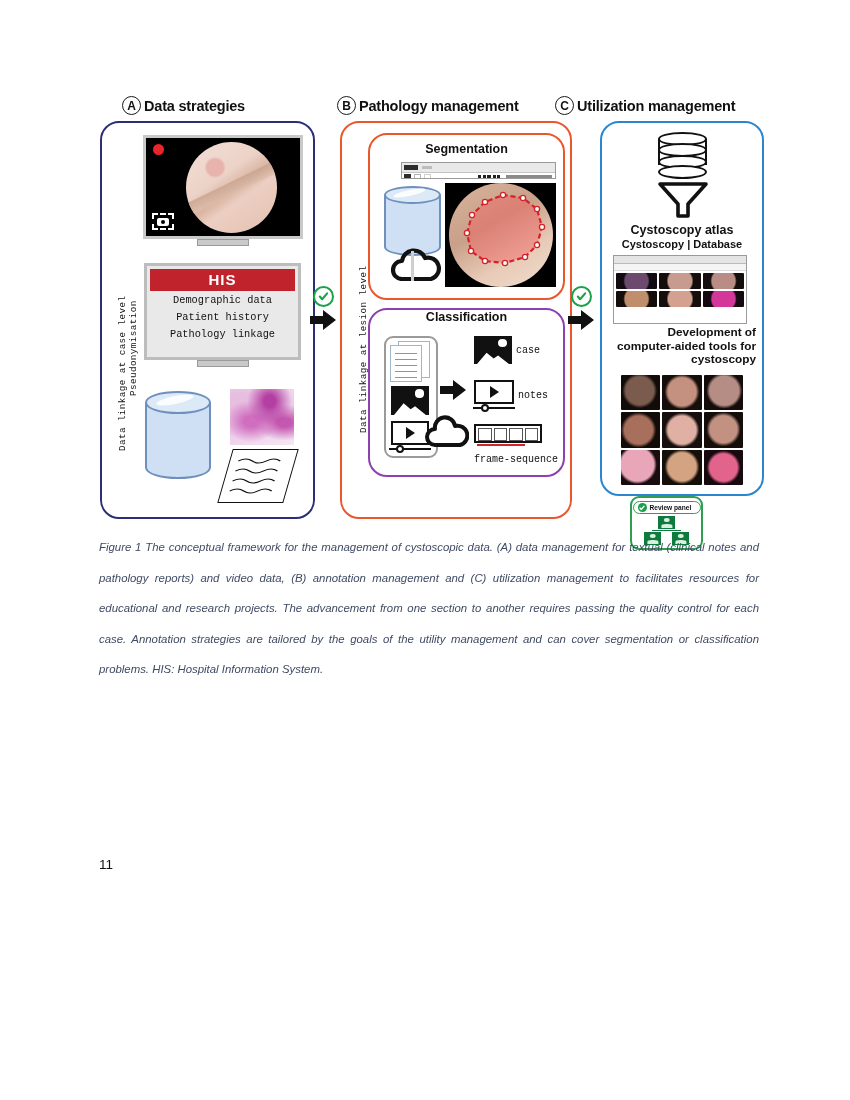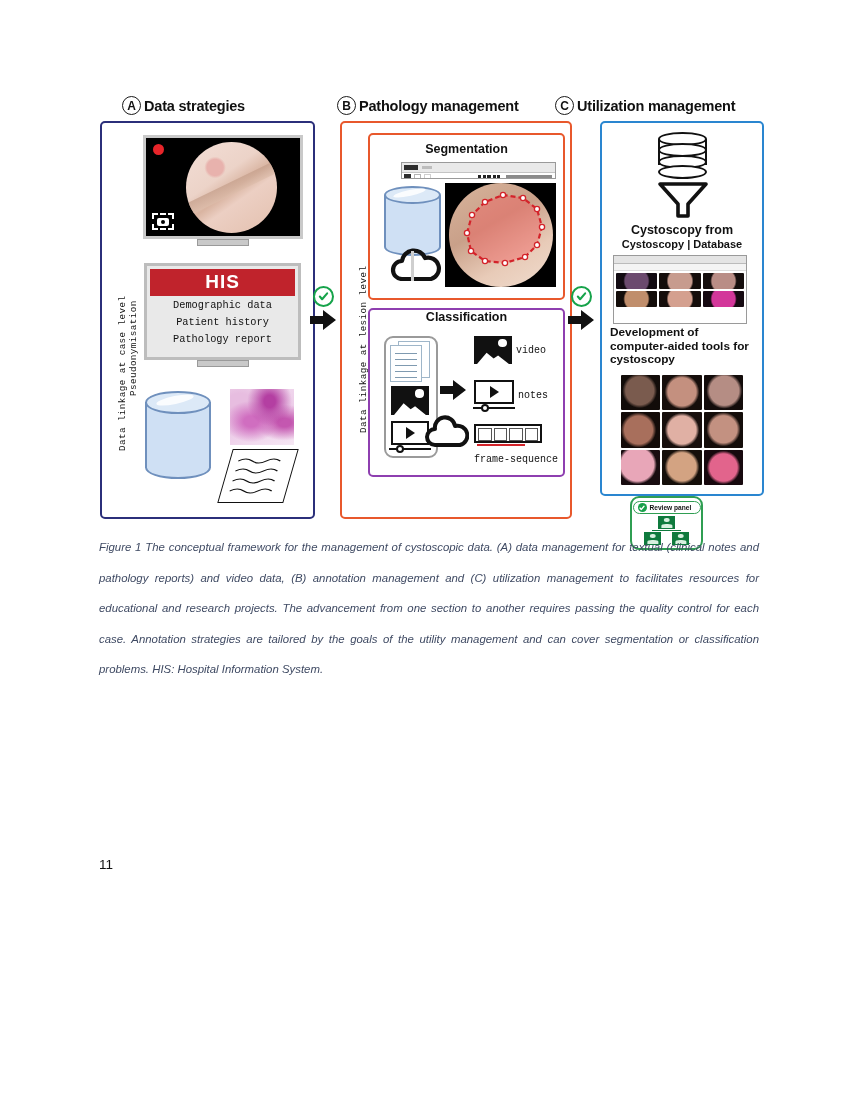--- a/index.html
+++ b/index.html
@@ -13,21 +13,21 @@
   #figure{position:absolute;left:100px;top:96px;width:660px;height:425px;}
 
   .panel-head{position:absolute;display:flex;align-items:center;gap:3px;}
   .badge{
     width:17px;height:17px;border-radius:50%;border:1.6px solid #1a1a1a;
     display:flex;align-items:center;justify-content:center;
     font-size:12px;font-weight:700;color:#111;line-height:1;
   }
   .head-txt{font-size:14.5px;font-weight:700;color:#111;letter-spacing:-.2px;white-space:nowrap;}
 
-  .rbox{position:absolute;border-radius:5px;background:#fff;}
+  .rbox{position:absolute;border-radius:19px;background:#fff;}
 
   
   .vlabel{
     position:absolute;transform:rotate(-90deg);transform-origin:left top;
     font-family:"Liberation Mono", monospace;font-size:9.3px;color:#111;white-space:nowrap;
     letter-spacing:.4px;
   }
 
   
   .monitor{position:absolute;}
@@ -47,21 +47,21 @@
       radial-gradient(circle at 32% 28%, #e8b2ad 0 9%, rgba(232,178,173,0) 12%),
       linear-gradient(145deg,#f3ded6 0%,#ecd3c8 38%,#d9b4a1 52%,#eccfc3 62%,#e3c0ae 100%);
   }
   .endo.a:after{
     content:"";position:absolute;left:-10%;top:42%;width:130%;height:13%;
     background:linear-gradient(#c59f8b,#ddbdab);transform:rotate(-26deg);opacity:.75;
   }
 
   
   .his-screen{background:#e9e9e9;border:3px solid #bdbdbd;box-sizing:border-box;padding:3px;}
-  .his-bar{background:#c0232c;color:#fff;font-weight:700;font-size:19px;text-align:center;padding:2px 0 3px;letter-spacing:1px;}
+  .his-bar{background:#c0232c;color:#fff;font-weight:700;font-size:15px;text-align:center;padding:2px 0 3px;letter-spacing:1px;}
   .his-line{font-family:"Liberation Mono", monospace;font-size:10.3px;color:#111;text-align:center;padding:2.5px 0;}
 
   
   .cyl{position:relative;}
   .cyl .c-top{position:absolute;left:0;top:0;width:100%;height:26%;border:2px solid #6f90bd;border-radius:50%;background:#dce9f7;box-sizing:border-box;}
   .cyl .c-body{position:absolute;left:0;top:13%;width:100%;height:74%;border-left:2px solid #6f90bd;border-right:2px solid #6f90bd;background:#cfe0f4;box-sizing:border-box;}
   .cyl .c-bot{position:absolute;left:0;bottom:0;width:100%;height:26%;border:2px solid #6f90bd;border-radius:50%;background:#cfe0f4;box-sizing:border-box;}
   .cyl .c-r{position:absolute;left:0;width:100%;height:26%;border:2px solid #6f90bd;border-radius:50%;background:#dce9f7;box-sizing:border-box;}
   .cyl .sheen{position:absolute;left:16%;top:6%;width:58%;height:9%;background:#fff;opacity:.85;transform:rotate(-12deg);border-radius:50%;}
 
@@ -165,21 +165,21 @@
         <div class="endo a" style="position:absolute;left:40px;top:4px;width:91px;height:91px;"></div>
       </div>
       <div class="stand" style="top:104px;width:52px;"></div>
     </div>
 
     <div class="monitor" style="left:42px;top:140px;width:157px;height:105px;">
       <div class="his-screen" style="width:157px;height:97px;">
         <div class="his-bar">HIS</div>
         <div class="his-line">Demographic data</div>
         <div class="his-line">Patient history</div>
-        <div class="his-line">Pathology report</div>
+        <div class="his-line">Pathology linkage</div>
       </div>
       <div class="stand" style="top:97px;width:52px;"></div>
     </div>
 
     <div class="cyl" style="left:43px;top:268px;position:absolute;width:66px;height:88px;">
       <div class="c-bot"></div>
         <div class="c-r" style="top:46%"></div>
         <div class="c-r" style="top:23%"></div>
       <div class="c-body"></div>
         <div class="c-top"></div>
@@ -304,21 +304,21 @@
           <path d="M12 31 a8 8 0 0 1 0-16 a10 10 0 0 1 20-3 a7 7 0 0 1 5 19 Z" fill="#fff" stroke="#111" stroke-width="4" stroke-linejoin="round"></path>
         </svg>
       </div>
 
       <svg width="26" height="20" viewBox="0 0 26 20" style="position:absolute;left:70px;top:70px;">
         <path d="M0 6 h13 V0 l13 10 -13 10 V14 H0 Z" fill="#111"></path>
       </svg>
 
       <div style="position:absolute;left:104px;top:26px;display:flex;align-items:center;gap:4px;">
         <div class="ico-img" style="width:38px;height:28px;"></div>
-        <span class="mono-lbl">video</span>
+        <span class="mono-lbl">case</span>
       </div>
 
       <div style="position:absolute;left:104px;top:70px;display:flex;align-items:center;gap:4px;">
         <div style="position:relative;width:40px;height:30px;">
           <div class="ico-vid" style="width:40px;height:24px;">
             <div class="tri"></div>
           </div>
           <div style="position:absolute;left:-1px;top:27px;width:42px;height:2px;background:#111;"></div>
           <div style="position:absolute;left:7px;top:24px;width:8px;height:8px;border:2px solid #111;border-radius:50%;background:#fff;box-sizing:border-box;"></div>
         </div>
@@ -356,37 +356,37 @@
       <div class="t" style="top:0"></div>
       <div class="t" style="top:24%"></div>
       <div class="t" style="top:48%"></div>
       <div class="b" style="bottom:0"></div>
     </div>
 
     <svg width="52" height="42" viewBox="0 0 52 42" style="position:absolute;left:55px;top:57px;">
       <path d="M3 4 H49 L31 24 V36 H21 V24 Z" fill="#fff" stroke="#111" stroke-width="3.6" stroke-linejoin="round"></path>
     </svg>
 
-    <div class="bold-c" style="position:absolute;left:0;top:100px;width:100%;font-size:12.5px;">Cystoscopy from</div>
+    <div class="bold-c" style="position:absolute;left:0;top:100px;width:100%;font-size:12.5px;">Cystoscopy atlas</div>
     <div class="bold-c" style="position:absolute;left:0;top:115px;width:100%;font-size:11px;">Cystoscopy | Database</div>
 
     <div class="win" style="position:absolute;left:11px;top:132px;width:134px;height:69px;">
       <div class="win-bar"></div>
       <div style="height:6px;background:#f4f4f4;border-bottom:1px solid #dcdcdc;"></div>
       <div class="thumbs" style="grid-template-columns:repeat(3,1fr);">
         <div class="th" style="height:16px;background:radial-gradient(circle at 50% 50%,#6b4a6e 0 52%,#120b12 60%);"></div>
         <div class="th" style="height:16px;background:radial-gradient(circle at 50% 50%,#c79b8e 0 52%,#140d0b 60%);"></div>
         <div class="th" style="height:16px;background:radial-gradient(circle at 50% 50%,#b98d86 0 52%,#150e0d 60%);"></div>
         <div class="th" style="height:16px;background:radial-gradient(circle at 50% 50%,#c08e6c 0 52%,#140d0a 60%);"></div>
         <div class="th" style="height:16px;background:radial-gradient(circle at 50% 50%,#d4a08f 0 52%,#160e0c 60%);"></div>
         <div class="th" style="height:16px;background:radial-gradient(circle at 50% 50%,#d3379a 0 52%,#160a12 60%);"></div>
       </div>
     </div>
 
-    <div class="bold-c" style="position:absolute;left:8px;top:203px;width:146px;text-align:left;font-size:11.8px;line-height:1.16;">Development of computer-aided tools for cystoscopy</div>
+    <div class="bold-c" style="position:absolute;left:8px;top:203px;width:146px;text-align:right;font-size:11.8px;line-height:1.16;">Development of computer-aided tools for cystoscopy</div>
 
     <div style="position:absolute;left:19px;top:252px;width:122px;height:110px;display:grid;grid-template-columns:repeat(3,1fr);grid-template-rows:repeat(3,1fr);gap:2px;">
       <div class="th" style="background:radial-gradient(circle at 48% 45%,#7a5b4e 0 50%,#120c09 62%);"></div>
       <div class="th" style="background:radial-gradient(circle at 50% 48%,#c4907f 0 52%,#160e0b 64%);"></div>
       <div class="th" style="background:radial-gradient(circle at 52% 45%,#b58d84 0 52%,#130c0b 64%);"></div>
       <div class="th" style="background:radial-gradient(circle at 45% 50%,#a86f5c 0 50%,#130b08 63%);"></div>
       <div class="th" style="background:radial-gradient(circle at 50% 50%,#e0b0a4 0 52%,#170f0d 64%);"></div>
       <div class="th" style="background:radial-gradient(circle at 50% 48%,#c39181 0 50%,#140d0a 63%);"></div>
       <div class="th" style="background:radial-gradient(circle at 42% 42%,#e8a6b8 0 54%,#180c10 64%);"></div>
       <div class="th" style="background:radial-gradient(circle at 50% 48%,#d3a382 0 52%,#150f0a 64%);"></div>

